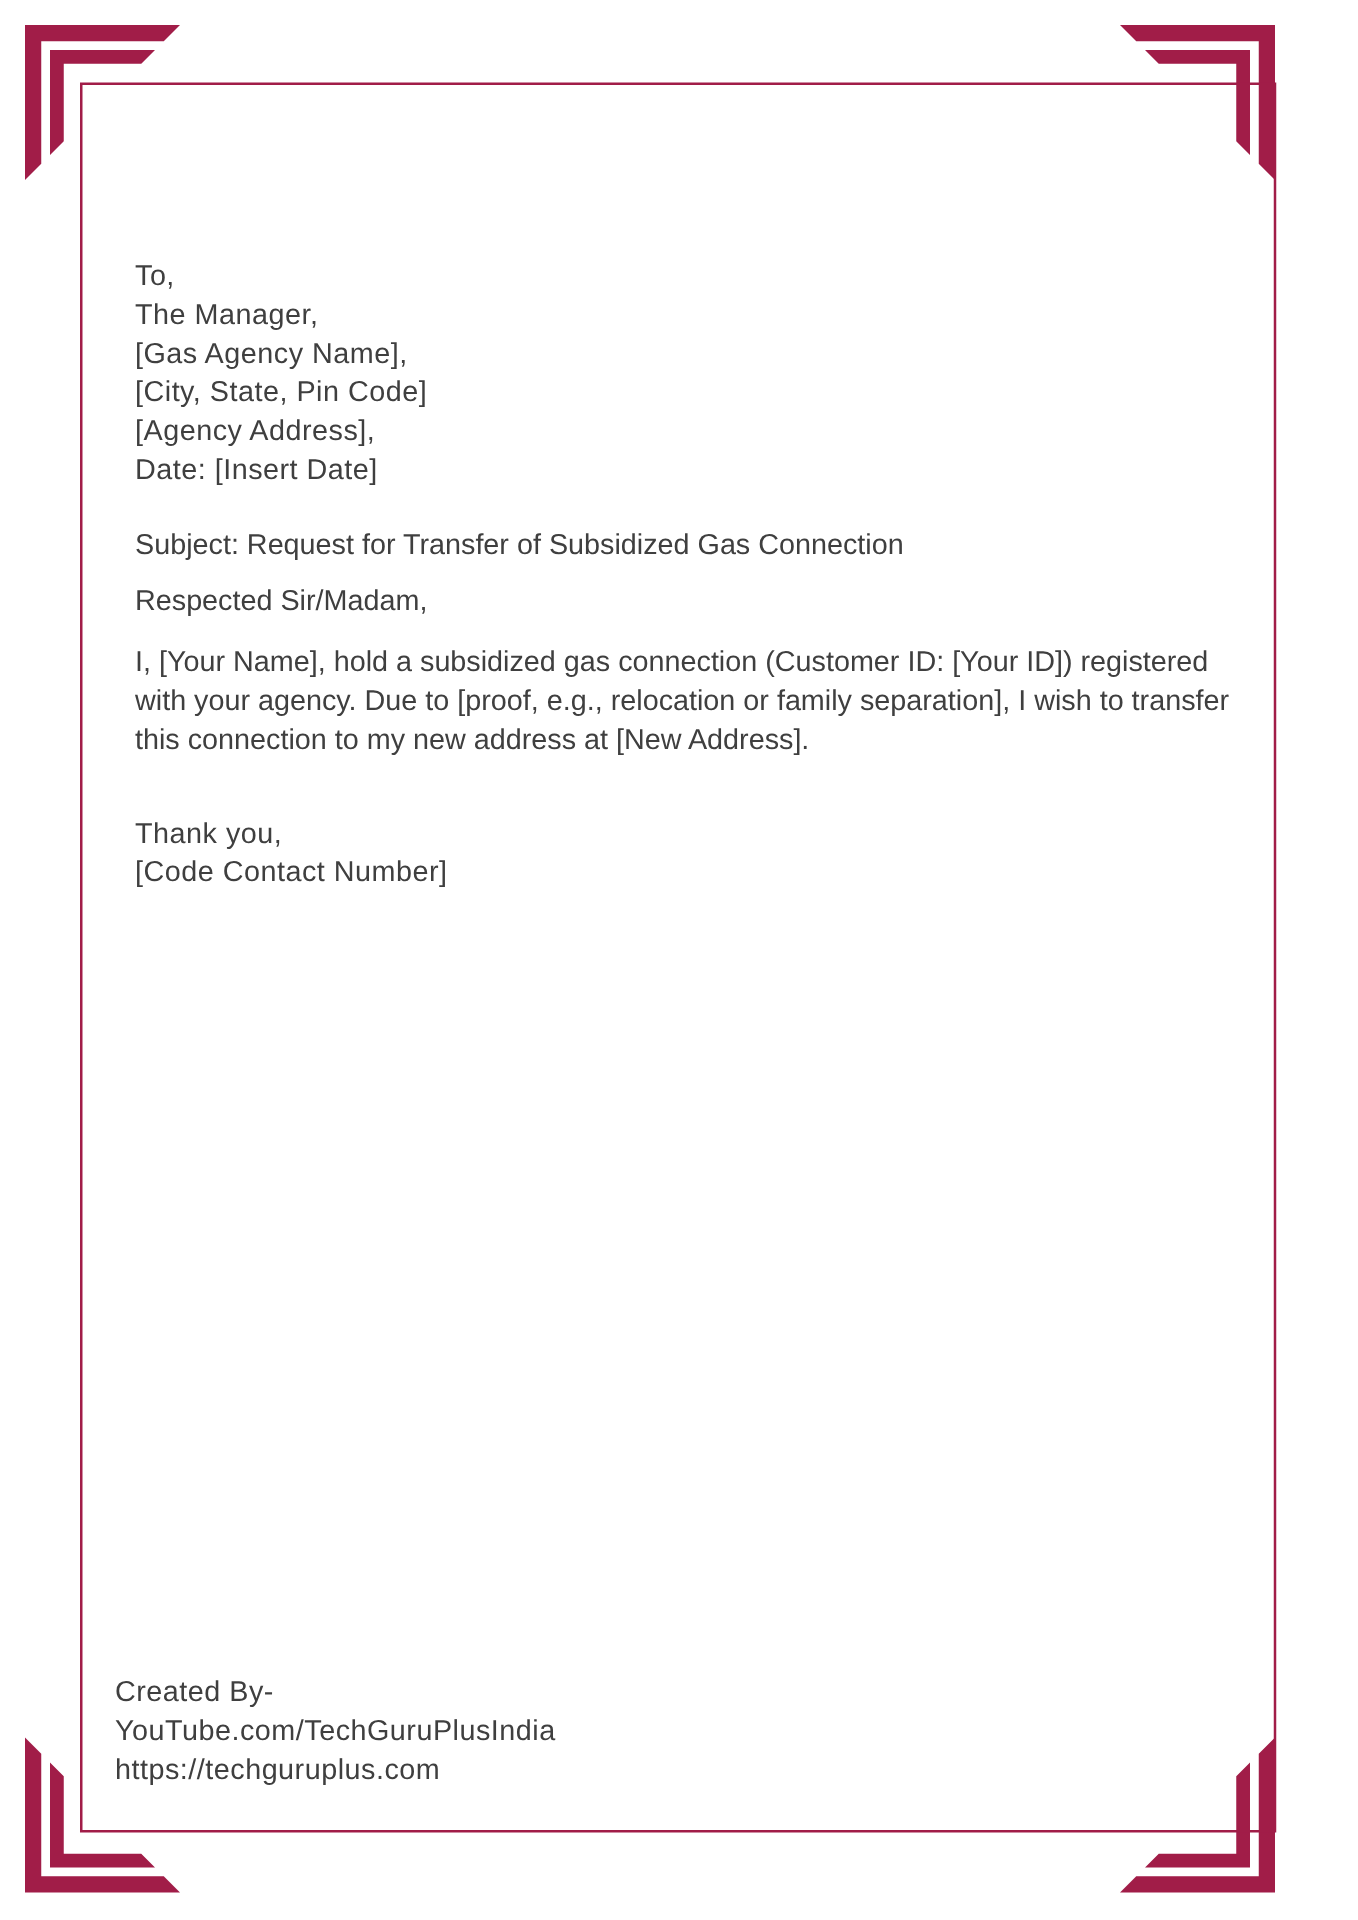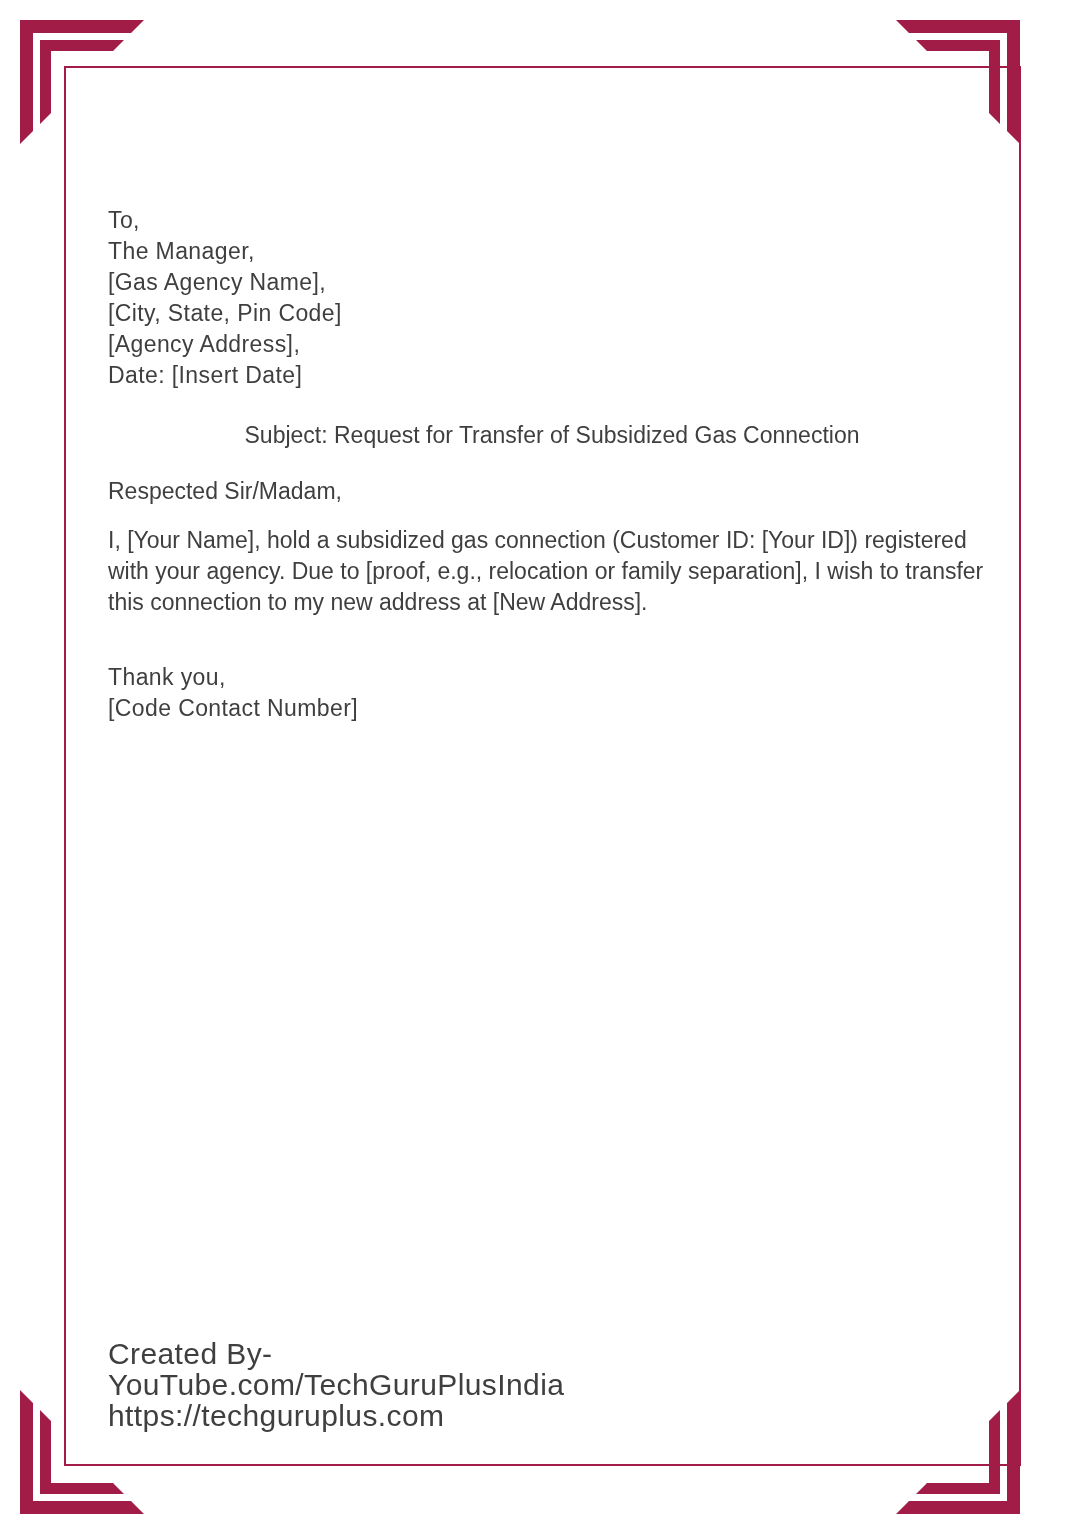--- a/index.html
+++ b/index.html
@@ -46,30 +46,30 @@
   .content {
     position: absolute;
     left: 108px;
     top: 205px;
     width: 888px;
     font-size: 23px;
     line-height: 31px;
   }
   .block { margin: 0 0 29px 0; }
   .address-block { letter-spacing: 0.4px; }
-  .subject-line { margin-bottom: 25px; text-align: center; }
+  .subject-line { margin-bottom: 14px; }
   .salutation-line { margin-bottom: 18px; }
   .para { margin: 0 0 29px 0; }
   .closing-block { letter-spacing: 0.4px; margin-bottom: 0; margin-top: 44px; }
 
   .credit-block {
     position: absolute;
-    left: 108px;
+    left: 92px;
     top: 1338px;
-    font-size: 30px;
+    font-size: 23px;
     line-height: 31px;
     letter-spacing: 0.4px;
   }
 </style>
 </head>
 <body>
 
 <div class="page">
 
   <svg class="corner tl" viewBox="0 0 150 150" aria-hidden="true">

